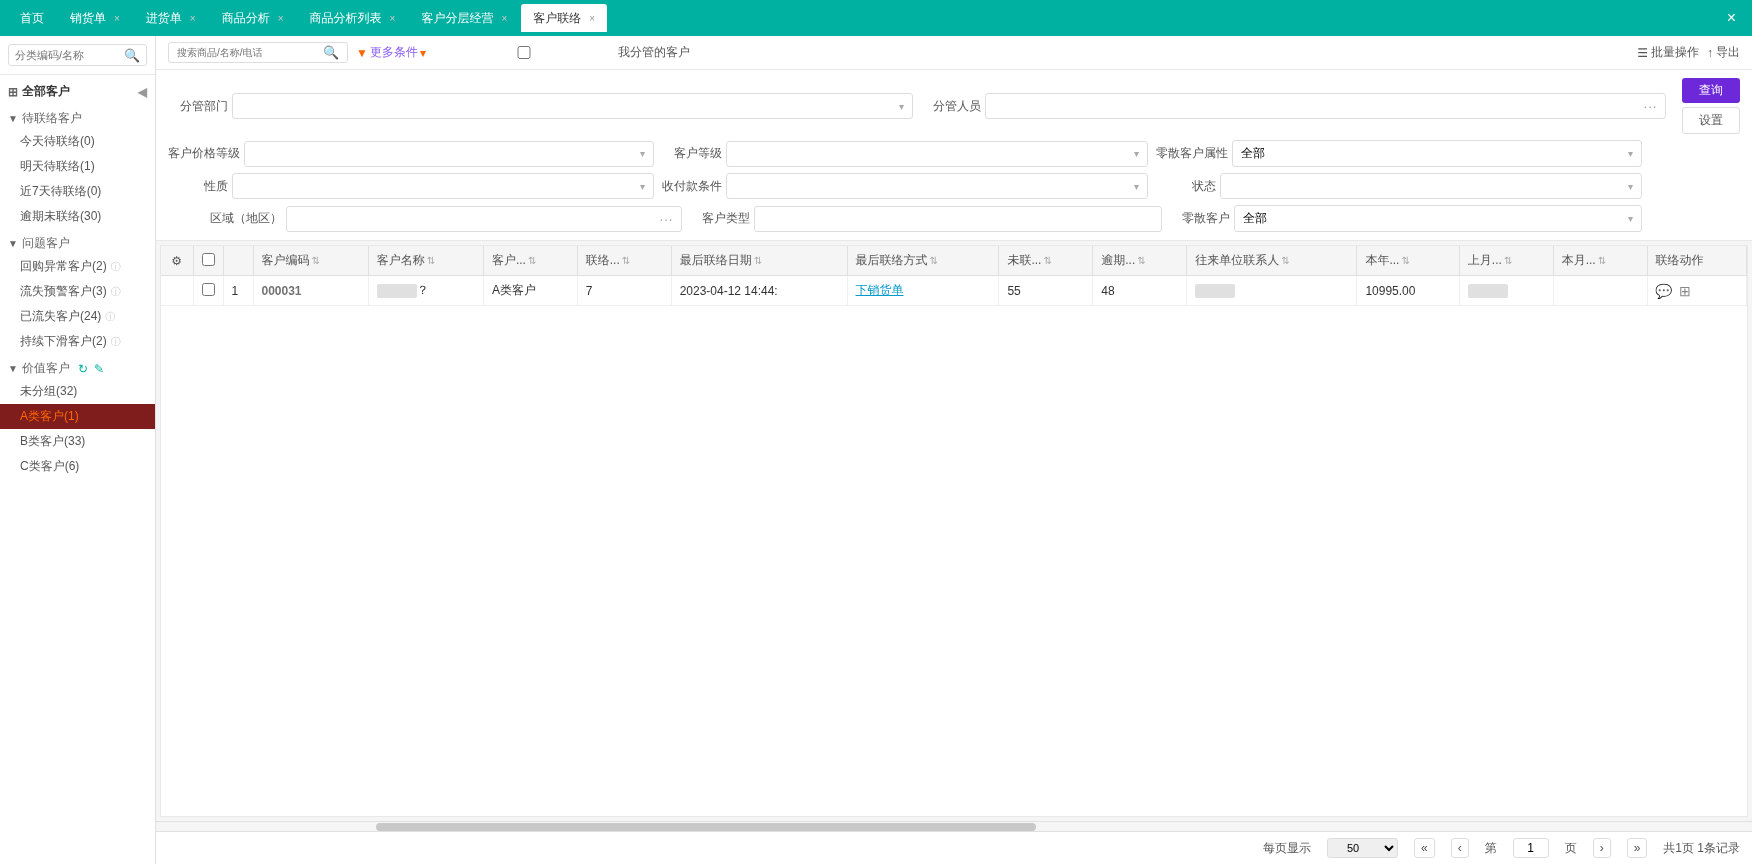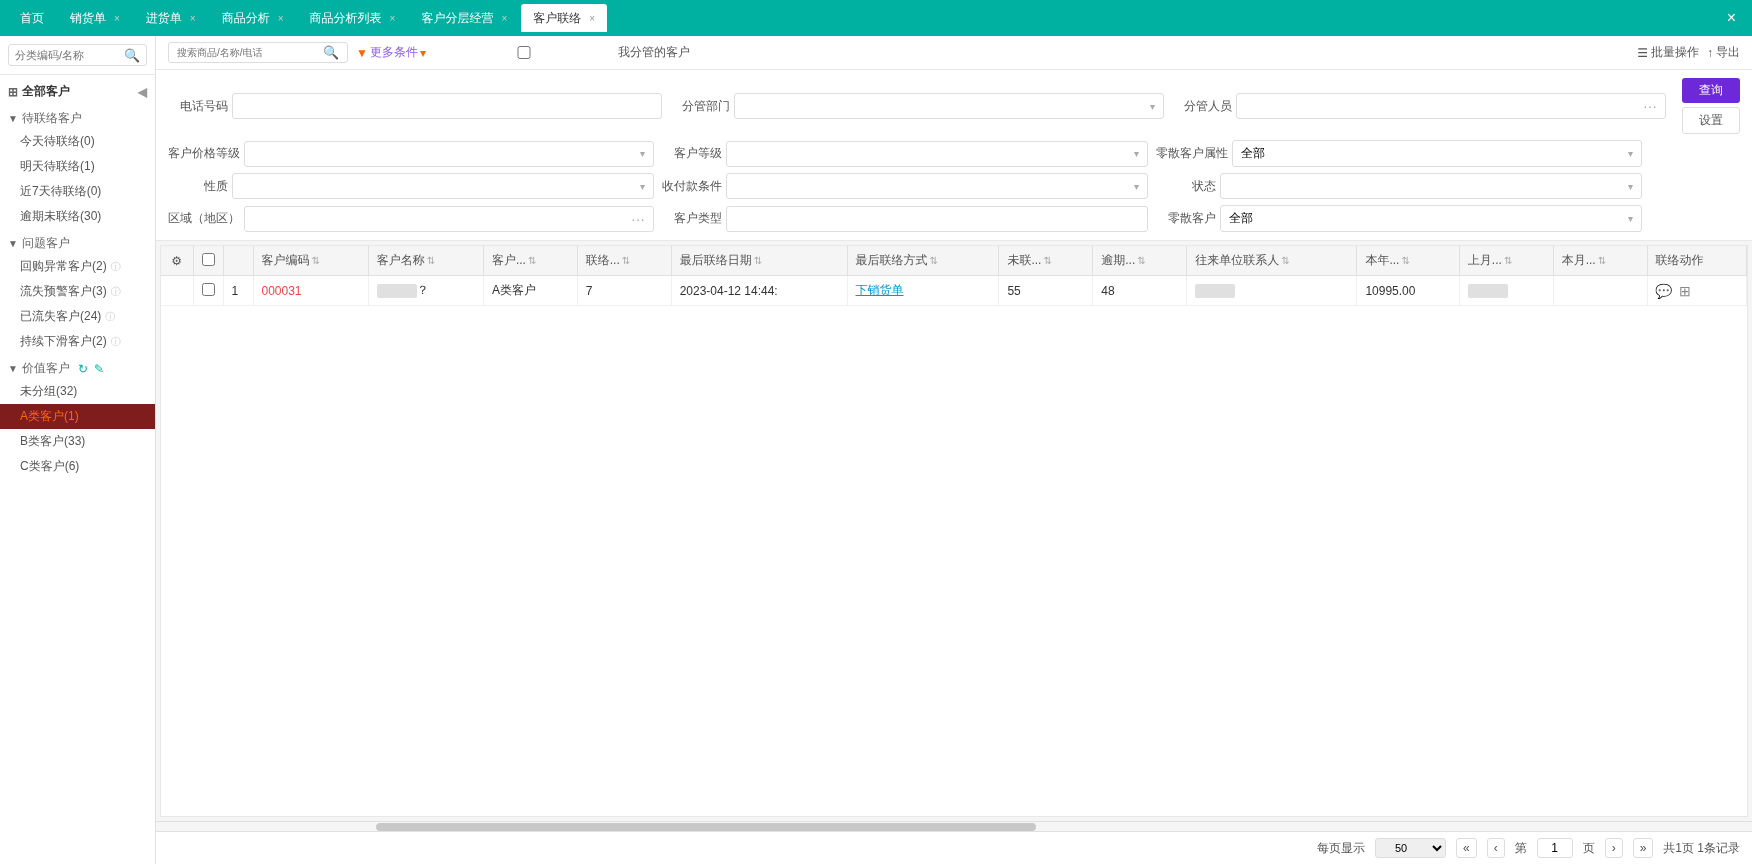--- a/index.html
+++ b/index.html
@@ -163,21 +163,21 @@
       background: #fff;
       border-bottom: 1px solid #e8e8e8;
       padding: 8px 12px;
     }
     .adv-filter-row {
       display: flex;
       align-items: center;
       gap: 8px;
       margin-bottom: 6px;
     }
-    .adv-filter-row:last-child { margin-bottom: 0; }
+    .adv-filter-row:last-child { margin-bottom: 0; margin-left: 42px; }
     .filter-field {
       display: flex;
       align-items: center;
       gap: 4px;
       flex: 1;
     }
     .filter-field label {
       white-space: nowrap;
       color: #555;
       min-width: 60px;
@@ -262,21 +262,21 @@
     .col-sort { display: flex; align-items: center; gap: 2px; }
     .sort-icon { color: #aaa; font-size: 10px; }
 
     
     .table-footer {
       background: #fff;
       border-top: 1px solid #e0e0e0;
       padding: 6px 12px;
       display: flex;
       align-items: center;
-      gap: 10px;
+      gap: 16px;
       justify-content: flex-end;
       color: #555;
     }
     .page-size-select {
       border: 1px solid #ddd;
       border-radius: 3px;
       padding: 2px 15px;
       font-size: 11px;
     }
     .page-nav-btn {
@@ -447,24 +447,20 @@
           <span>↑</span>
           <span>导出</span>
         </div>
       </div>
     </div>
 
     <div class="adv-filter">
 
       <div class="adv-filter-row">
         <div class="filter-field">
-          <label>电话号码</label>
-          <div class="field-input" style="width:320px;"></div>
-        </div>
-        <div class="filter-field">
           <label>分管部门</label>
           <div class="field-input" style="width:320px;">
             <span></span>
               <span class="arrow">▾</span>
           </div>
         </div>
         <div class="filter-field">
           <label>分管人员</label>
           <div class="field-input" style="flex:1;">
             <span></span>
@@ -634,21 +630,21 @@
             <th>联络动作</th>
           </tr>
         </thead>
         <tbody>
           <tr>
             <td class="gear-td"></td>
             <td style="text-align:center;">
               <input type="checkbox" style="">
             </td>
             <td>1</td>
-            <td style="color:#ef4444;">000031</td>
+            <td style="color:#737373;font-weight:bold;">000031</td>
             <td>
               <span class="masked-text"></span>？
             </td>
             <td>A类客户</td>
             <td>7</td>
             <td>2023-04-12 14:44:</td>
             <td><span class="link-text">下销货单</span></td>
             <td>55</td>
             <td>48</td>
             <td><span class="masked-text"></span></td>

